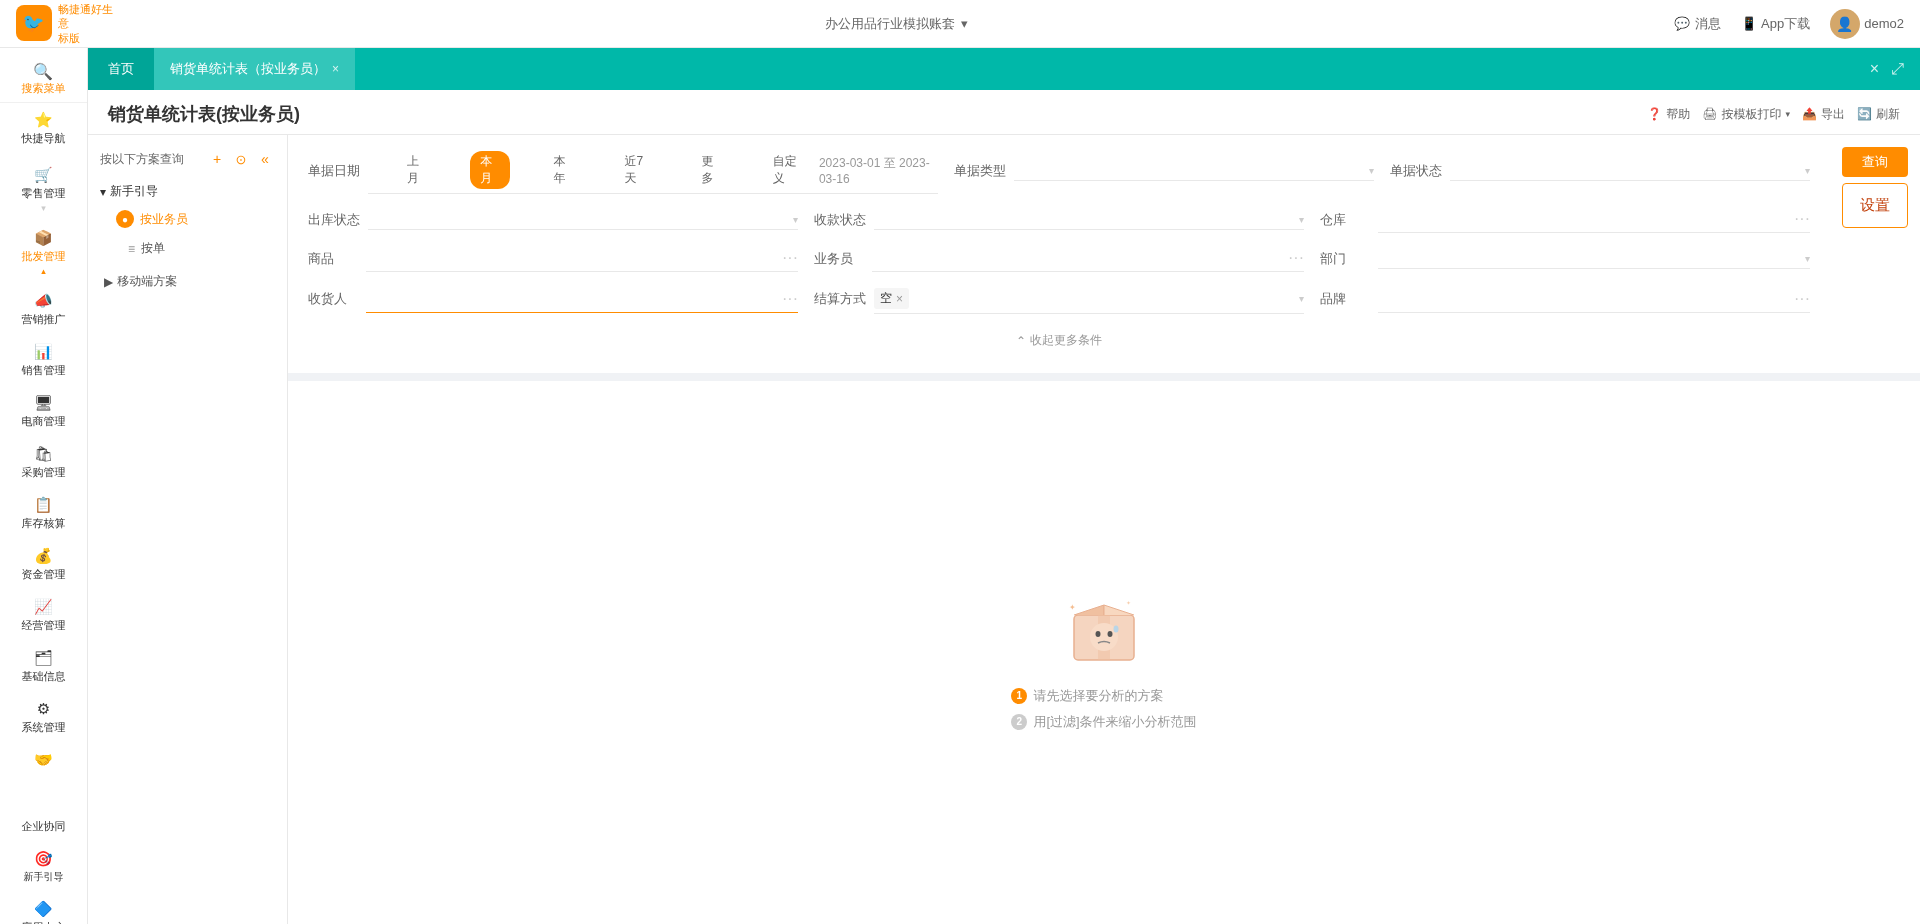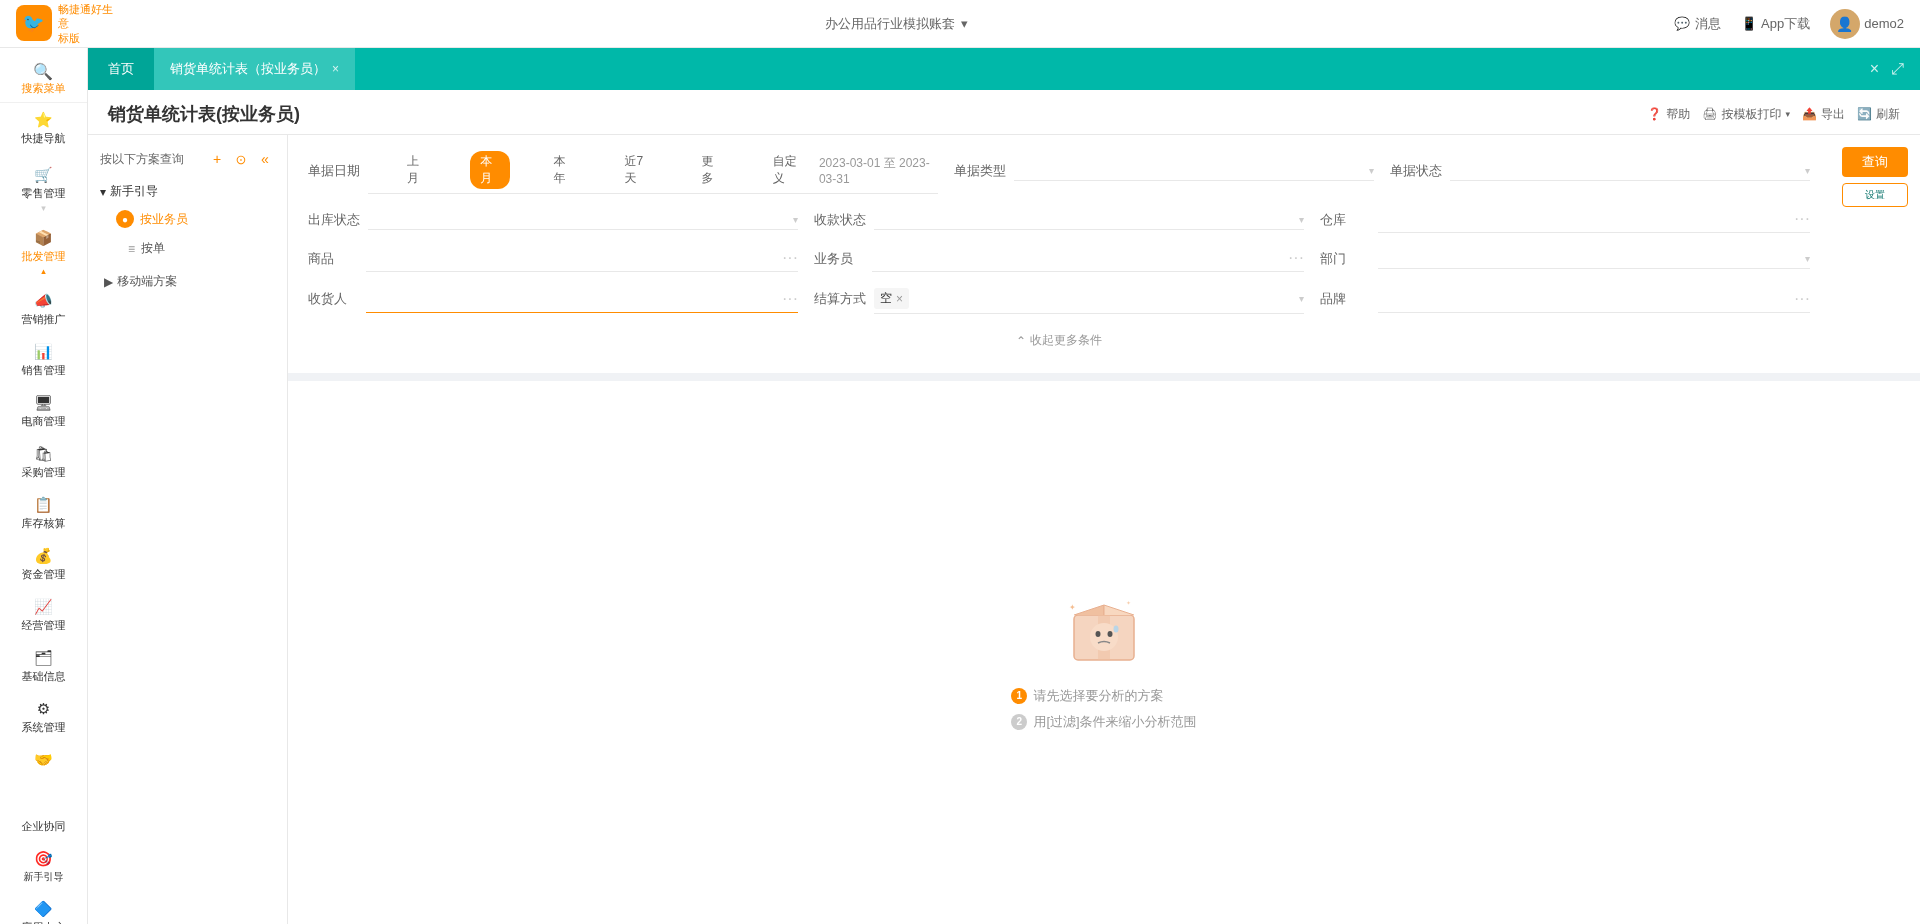--- a/index.html
+++ b/index.html
@@ -273,25 +273,25 @@
       color: #fff;
       border: none;
       border-radius: 4px;
       padding: 6px 20px;
       font-size: 13px;
       cursor: pointer;
       white-space: nowrap;
     }
     .btn-setting {
       background: #fff;
-      color: #0f766e;
+      color: #c2410c;
       border: 1px solid #ff8c00;
       border-radius: 4px;
-      padding: 4px 16px;
-      font-size: 10px;
+      padding: 12px 16px;
+      font-size: 15px;
       cursor: pointer;
       white-space: nowrap;
     }
 
     
     .empty-state {
       display: flex;
       flex-direction: column;
       align-items: center;
       justify-content: center;
@@ -516,21 +516,21 @@
               <div class="filter-row">
                 <div class="filter-item" style="flex: 1.5;">
                   <span class="filter-label">单据日期</span>
                   <div class="date-selector">
                     <span class="date-btn">上月</span>
                     <span class="date-btn active">本月</span>
                     <span class="date-btn">本年</span>
                     <span class="date-btn">近7天</span>
                     <span class="date-btn">更多</span>
                     <span class="date-btn">自定义</span>
-                    <span class="date-range">2023-03-01 至 2023-03-31</span>
+                    <span class="date-range">2023-03-01 至 2023-03-16</span>
                   </div>
                 </div>
                 <div class="filter-item">
                   <span class="filter-label">单据类型</span>
                   <div class="filter-control">
                     <span class="filter-control-placeholder"></span>
                     <span class="filter-arrow">▾</span>
                   </div>
                 </div>
                 <div class="filter-item">

